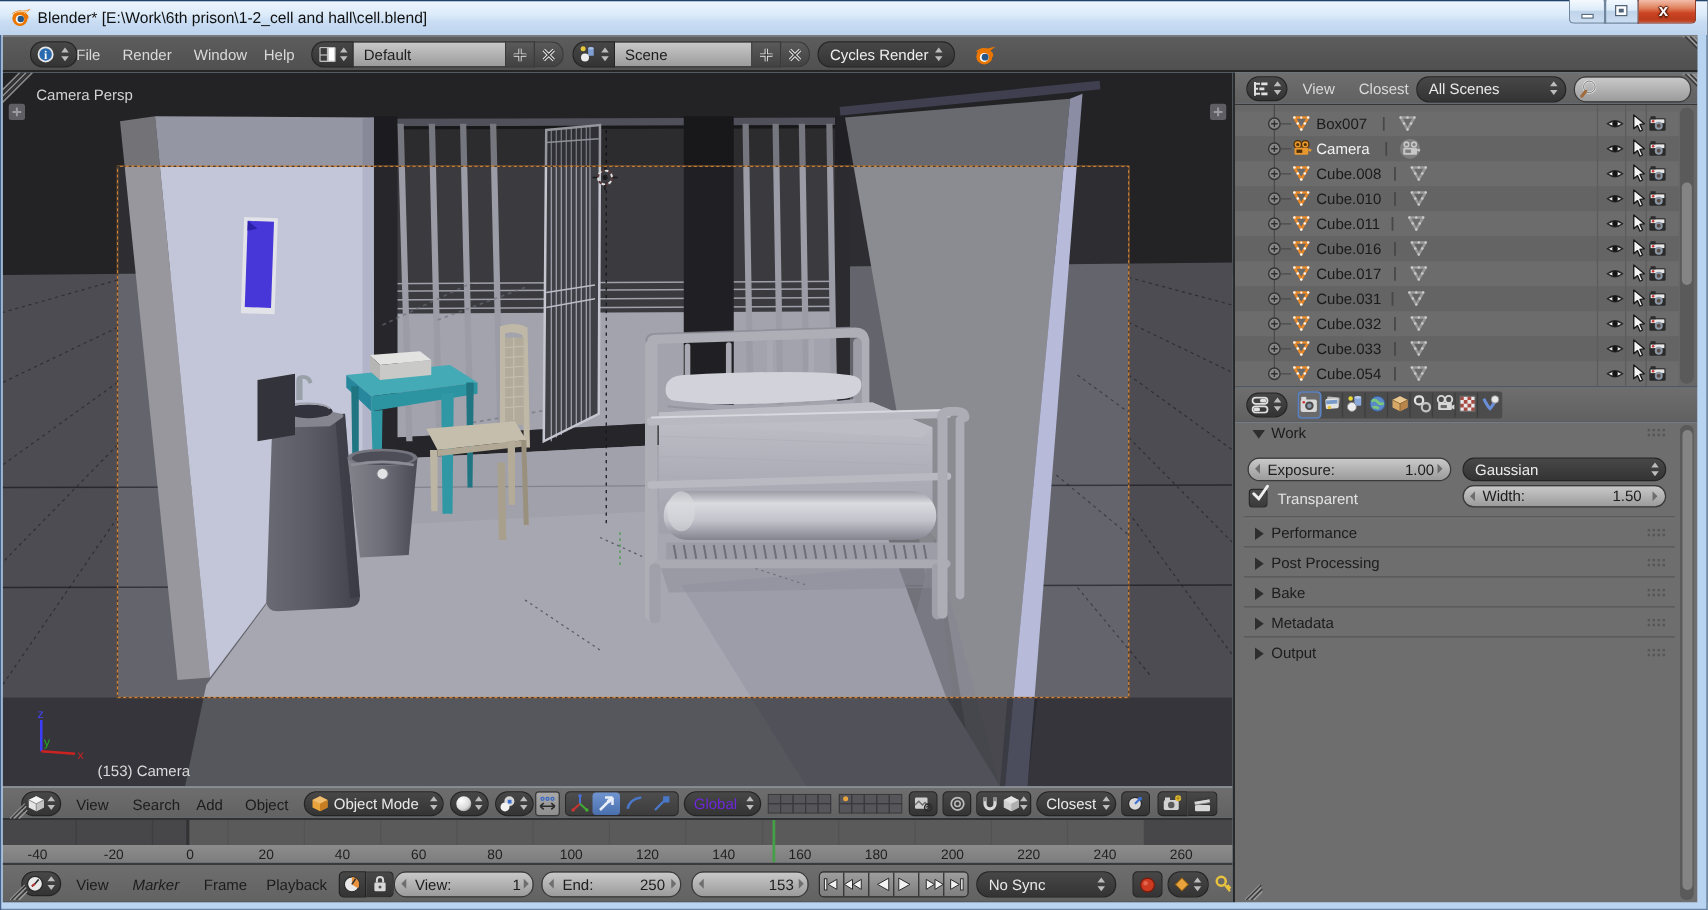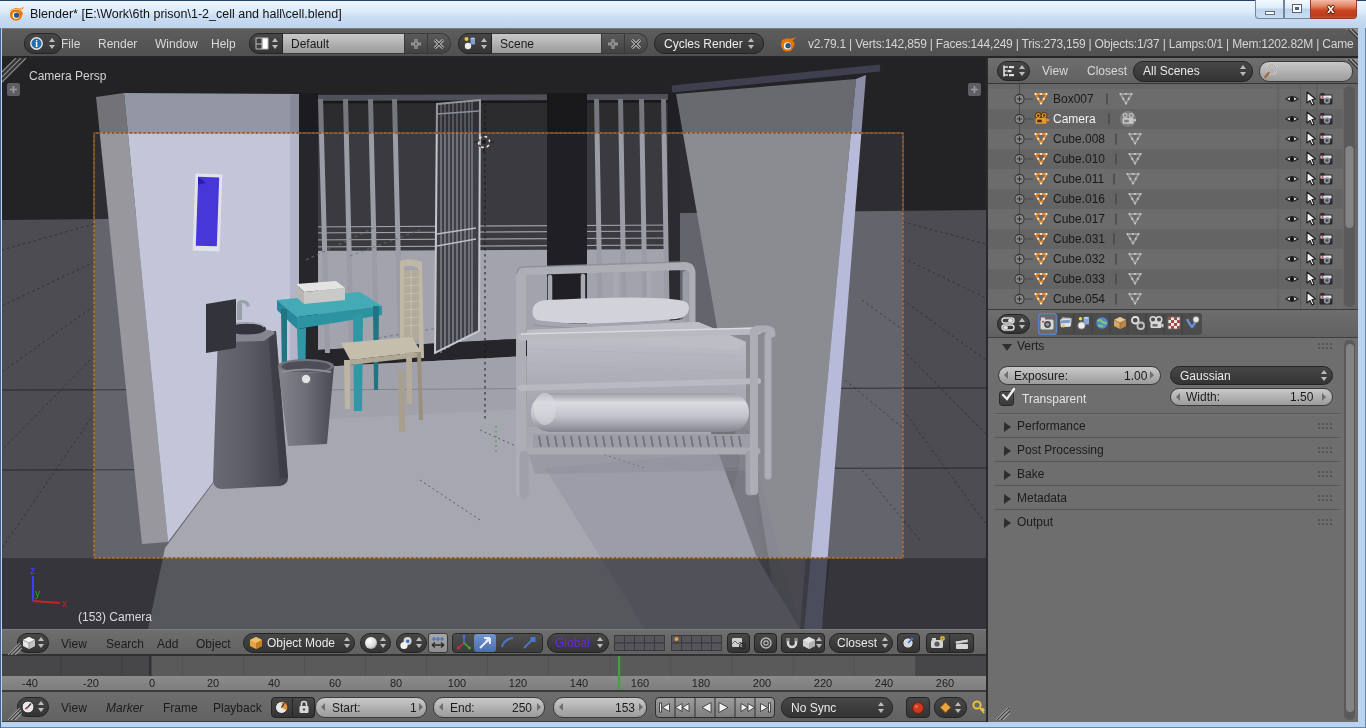--- a/index.html
+++ b/index.html
@@ -100,21 +100,20 @@
   <div class="db" style="left:654px;top:33px;width:110px;height:21px;"></div>
   <div class="hdrtxt" style="left:664px;top:37px;color:#eee;">Cycles Render</div>
   <div class="ud" style="left:748px;top:38px;"></div>
 
   <svg class="abs" style="left:779px;top:36px" width="19" height="18" viewBox="0 0 18 17">
     <circle cx="8" cy="8.6" r="6.1" fill="#ea7600"></circle>
     <circle cx="8" cy="9.4" r="3.4" fill="#fff"></circle>
     <circle cx="8.6" cy="9.2" r="2.6" fill="#265787"></circle>
     <path d="M1.2 5.2 Q5 1.4 10.5 2.6 L16.6 1.2 L12.5 4.4 Q15.5 6.4 14.6 9 L11.8 7.2 Q10.8 4.8 7.6 4.6 Q4 4.4 1.2 5.2 Z" fill="#ea7600"></path>
   </svg>
-  <div class="hdrtxt" style="left:808px;top:37px;width:550px;overflow:hidden;color:#d5d5d5;font-size:12px;letter-spacing:-0.2px;">v2.79.1 | Verts:142,859 | Faces:144,249 | Tris:273,159 | Objects:1/37 | Lamps:0/1 | Mem:1202.82M | Came</div>
   <svg class="abs" style="left:1342px;top:29px" width="16" height="12" viewBox="0 0 16 12">
       <path d="M4 0 L16 0 L16 2 M8 0 L16 8 M12 0 L16 4" stroke="#9a9a9a" stroke-width="1.4" fill="none"></path>
       <path d="M6 0 L16 10 M10 0 L16 6" stroke="#3a3a3a" stroke-width="1.2" fill="none"></path>
     </svg>
   <div id="viewport" class="abs" style="left:2px;top:58px;width:984px;height:571px;background:#4f4f55;overflow:hidden;">
   <svg width="984" height="571" viewBox="2 58 984 571">
     <defs>
       <linearGradient id="sinkg" x1="0" y1="0" x2="1" y2="0">
         <stop offset="0" stop-color="#6a6a74"></stop>
             <stop offset="0.45" stop-color="#5c5c66"></stop>
@@ -632,21 +631,21 @@
       <path d="M7.5 7.5 L10.5 3" stroke="#333" stroke-width="1.2"></path>
     </svg>
   <div class="db" style="left:293px;top:697px;width:22px;height:21px;border-radius:0 4px 4px 0;border-left:none;"></div>
   <svg class="abs" style="left:297px;top:699px" width="14" height="16" viewBox="0 0 14 16">
       <rect x="2.5" y="7" width="9" height="7" rx="1" fill="#d8d8d8"></rect>
       <path d="M4.5 7 V5 a2.5 2.5 0 0 1 5 0 V7" fill="none" stroke="#d8d8d8" stroke-width="1.6"></path>
       <circle cx="7" cy="10.5" r="1.2" fill="#555"></circle>
     </svg>
   <div class="lb" style="left:315px;top:697px;width:112px;height:21px;"></div>
   <div class="la" style="left:321px;top:703px;"></div>
-  <div class="dkt" style="left:332px;top:701px;">Start:</div>
+  <div class="dkt" style="left:332px;top:701px;">View:</div>
   <div class="dkt" style="left:410px;top:701px;">1</div>
   <div class="ra" style="left:419px;top:703px;"></div>
   <div class="lb" style="left:433px;top:697px;width:112px;height:21px;"></div>
   <div class="la" style="left:439px;top:703px;"></div>
   <div class="dkt" style="left:450px;top:701px;">End:</div>
   <div class="dkt" style="left:512px;top:701px;">250</div>
   <div class="ra" style="left:537px;top:703px;"></div>
   <div class="lb" style="left:553px;top:697px;width:94px;height:21px;"></div>
   <div class="la" style="left:559px;top:703px;"></div>
   <div class="dkt" style="left:615px;top:701px;">153</div>
@@ -1254,21 +1253,21 @@
     <g transform="translate(147,3)">
         <path d="M2 3 Q5 9 7 11 Q9 9 12 3" fill="none" stroke="#6a8fd8" stroke-width="2.4"></path>
         <circle cx="11" cy="3.5" r="3" fill="#e8e8e8"></circle>
         <circle cx="11" cy="3.5" r="3" fill="none" stroke="#8a8a8a" stroke-width="0.7"></circle>
       </g>
   </svg>
   <div id="propbody" class="abs" style="left:988px;top:338px;width:370px;height:384px;background:#6e6e6e;overflow:hidden;"></div>
   <svg class="abs" style="left:1001px;top:342px" width="12" height="10" viewBox="0 0 12 10">
       <path d="M1 2 L11 2 L6 9 Z" fill="#2e2e2e"></path>
     </svg>
-  <div class="dkt" style="left:1017px;top:339px;">Verts</div>
+  <div class="dkt" style="left:1017px;top:339px;">Work</div>
   <svg class="abs" style="left:1318px;top:343px" width="14" height="7" viewBox="0 0 14 7">
       <g fill="#565656">
         <rect x="0" y="0" width="2" height="2"></rect>
         <rect x="4" y="0" width="2" height="2"></rect>
         <rect x="8" y="0" width="2" height="2"></rect>
         <rect x="12" y="0" width="2" height="2"></rect>
         <rect x="0" y="4" width="2" height="2"></rect>
         <rect x="4" y="4" width="2" height="2"></rect>
         <rect x="8" y="4" width="2" height="2"></rect>
         <rect x="12" y="4" width="2" height="2"></rect>

